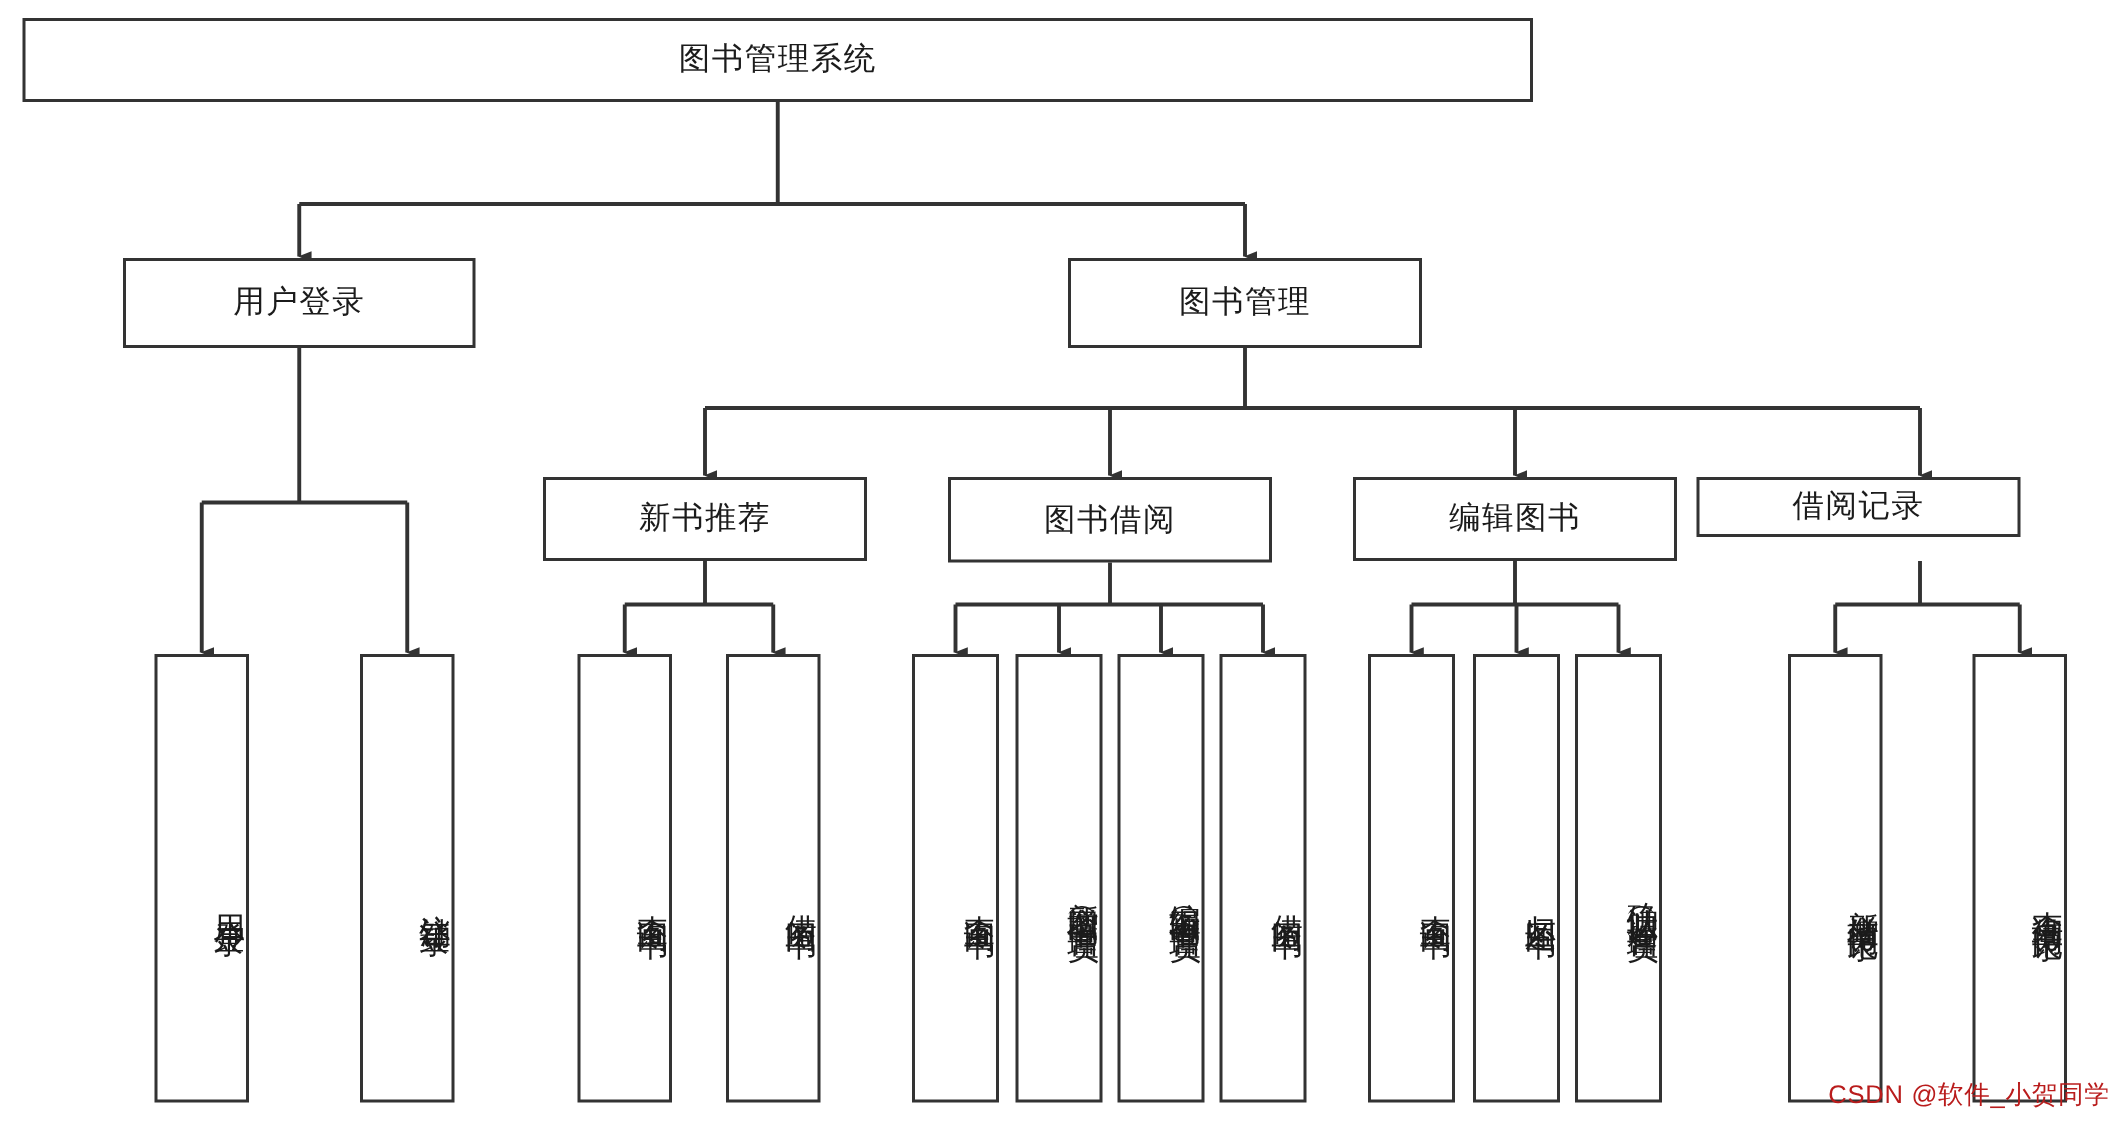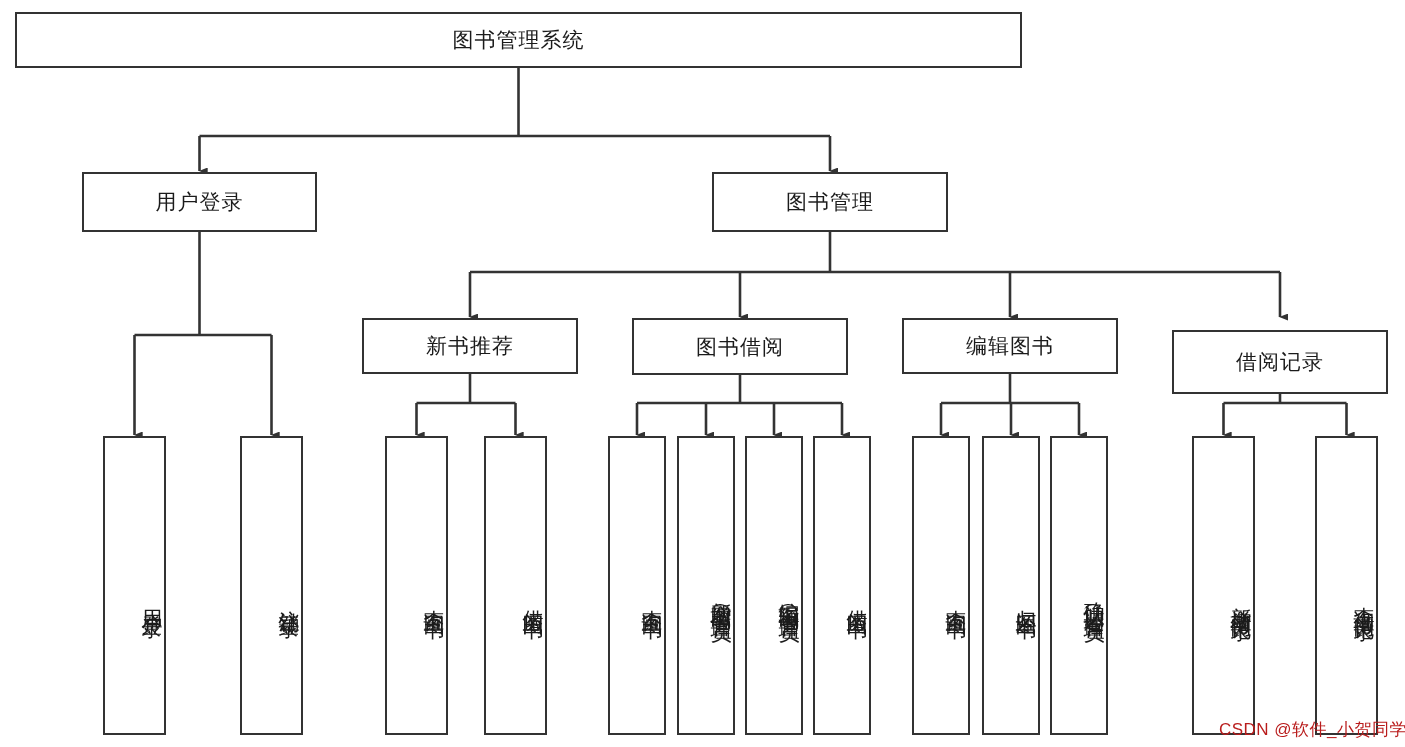--- a/index.html
+++ b/index.html
@@ -117,21 +117,21 @@
   </svg>
 
   <div class="node node-root horizontal" style="left: 15px; top: 12px; width: 1007px; height: 56px;">图书管理系统</div>
 
   <div class="node horizontal" style="left: 82px; top: 172px; width: 235px; height: 60px;">用户登录</div>
   <div class="node horizontal" style="left: 362px; top: 318px; width: 216px; height: 56px;">新书推荐</div>
 
   <div class="node horizontal" style="left: 712px; top: 172px; width: 236px; height: 60px;">图书管理</div>
   <div class="node horizontal" style="left: 632px; top: 318px; width: 216px; height: 57px;">图书借阅</div>
   <div class="node horizontal" style="left: 902px; top: 318px; width: 216px; height: 56px;">编辑图书</div>
-  <div class="node horizontal" style="left: 1172px; top: 318px; width: 216px; height: 64px; margin-top: 12px;">借阅记录</div>
+  <div class="node horizontal" style="left: 1131px; top: 318px; width: 216px; height: 40px;">借阅记录</div>
 
   <div class="node vertical" style="left: 103px; top: 436px; width: 63px; height: 299px;">用户登录</div>
   <div class="node vertical" style="left: 240px; top: 436px; width: 63px; height: 299px;">注销登录</div>
 
   <div class="node vertical" style="left: 385px; top: 436px; width: 63px; height: 299px;">查询图书</div>
   <div class="node vertical" style="left: 484px; top: 436px; width: 63px; height: 299px;">借阅图书</div>
 
   <div class="node vertical" style="left: 608px; top: 436px; width: 58px; height: 299px;">查询图书</div>
   <div class="node vertical" style="left: 677px; top: 436px; width: 58px; height: 299px;">新增图书（管理员）</div>
   <div class="node vertical" style="left: 745px; top: 436px; width: 58px; height: 299px;">编辑图书（管理员）</div>

